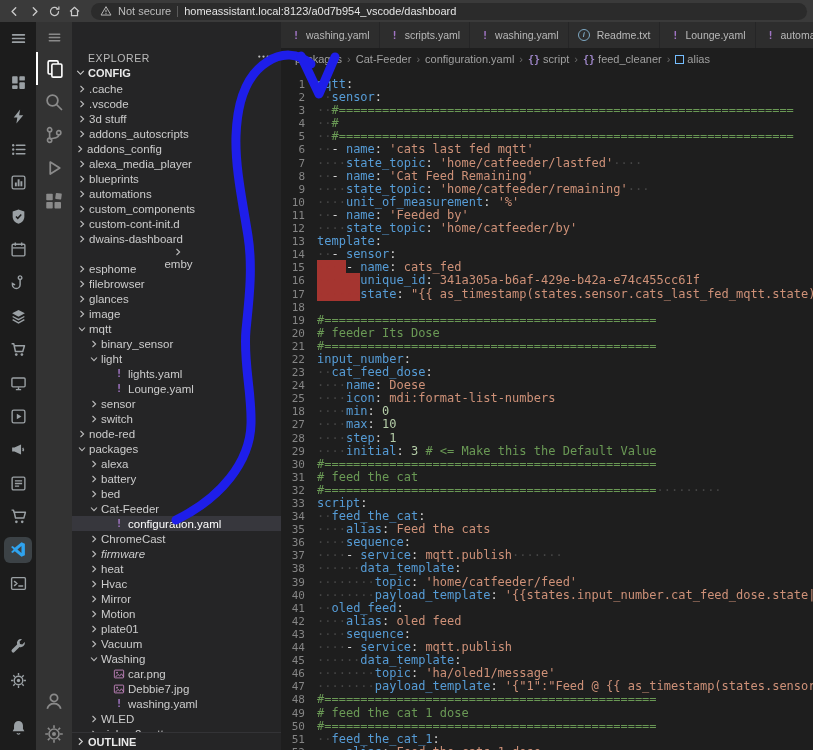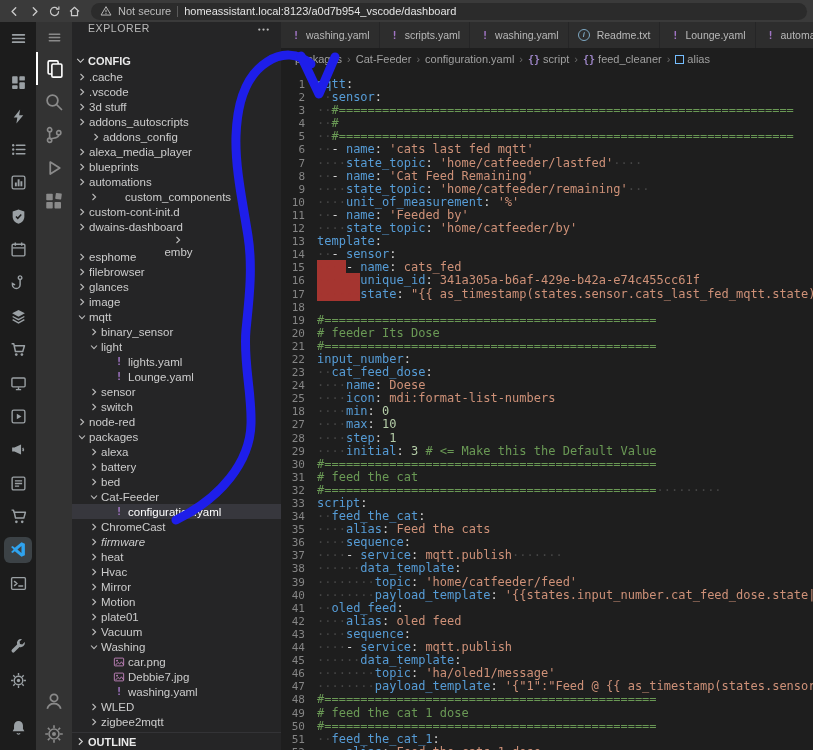--- a/index.html
+++ b/index.html
@@ -32,21 +32,21 @@
   .activity-bar{width:36px;background:#333333;display:flex;flex-direction:column;align-items:center;flex-shrink:0;overflow:hidden;}
   .ab-item{width:36px;height:33px;display:flex;align-items:center;justify-content:center;color:#8a8a8a;box-sizing:border-box;}
   .ab-item svg{width:20px;height:20px;}
   .ab-item.menu{height:30px;}
   .ab-item.menu svg{width:15px;height:15px;}
   .ab-item.active{color:#ffffff;border-left:2px solid #ffffff;}
   .ab-spacer{flex:1;}
 
   
   .explorer{width:209px;background:#252526;color:#cccccc;display:flex;flex-direction:column;flex-shrink:0;overflow:hidden;}
-  .exp-header{height:30px;display:flex;align-items:flex-start;justify-content:space-between;padding:0 10px 0 16px;font-size:10.5px;letter-spacing:.6px;color:#bbbbbb;flex-shrink:0;}
+  .exp-header{height:30px;display:flex;align-items:flex-end;justify-content:space-between;padding:12px 10px 0 16px;font-size:10.5px;letter-spacing:.6px;color:#bbbbbb;flex-shrink:0;}
   .exp-actions{width:15px;height:15px;color:#bbbbbb;}
   .section-header{height:17px;display:flex;align-items:center;font-weight:bold;font-size:11px;color:#eaeaea;gap:1px;padding-left:2px;flex-shrink:0;}
   .section-header .chev{width:13px;height:13px;color:#cccccc;flex-shrink:0;}
   .section-header.outline{border-top:1px solid #333336;align-items:center;}
   .tree{flex:1;overflow:hidden;font-size:11.5px;}
   .titem{height:15px;display:flex;align-items:center;white-space:nowrap;color:#cccccc;cursor:default;}
   .titem.selected{background:#37373d;color:#ffffff;}
   .titem .chev{width:12px;height:12px;color:#bdbdbd;flex-shrink:0;margin-right:1px;}
   .titem .chev-gap{width:13px;flex-shrink:0;}
   .fi-yaml{color:#a074c4;font-family:"DejaVu Sans Mono",monospace;font-weight:bold;font-size:11px;width:12px;text-align:center;flex-shrink:0;margin-right:3px;}
@@ -425,21 +425,21 @@
           <span>3d stuff</span>
         </div>
         <div class="titem" style="padding-left: 4px;">
           <span class="icon chev">
             <svg viewBox="0 0 16 16">
               <path d="M6 4l4.2 4L6 12" stroke="currentColor" stroke-width="1.4" fill="none"></path>
             </svg>
           </span>
           <span>addons_autoscripts</span>
         </div>
-        <div class="titem" style="padding-left: 18px;">
+        <div class="titem" style="padding-left: 2px;">
           <span class="icon chev">
             <svg viewBox="0 0 16 16">
               <path d="M6 4l4.2 4L6 12" stroke="currentColor" stroke-width="1.4" fill="none"></path>
             </svg>
           </span>
           <span>addons_config</span>
         </div>
         <div class="titem" style="padding-left: 4px;">
           <span class="icon chev">
             <svg viewBox="0 0 16 16">
@@ -457,21 +457,21 @@
           <span>blueprints</span>
         </div>
         <div class="titem" style="padding-left: 4px;">
           <span class="icon chev">
             <svg viewBox="0 0 16 16">
               <path d="M6 4l4.2 4L6 12" stroke="currentColor" stroke-width="1.4" fill="none"></path>
             </svg>
           </span>
           <span>automations</span>
         </div>
-        <div class="titem" style="padding-left: 16px; gap: 24px;">
+        <div class="titem" style="padding-left: 4px;">
           <span class="icon chev">
             <svg viewBox="0 0 16 16">
               <path d="M6 4l4.2 4L6 12" stroke="currentColor" stroke-width="1.4" fill="none"></path>
             </svg>
           </span>
           <span>custom_components</span>
         </div>
         <div class="titem" style="padding-left: 4px;">
           <span class="icon chev">
             <svg viewBox="0 0 16 16">

